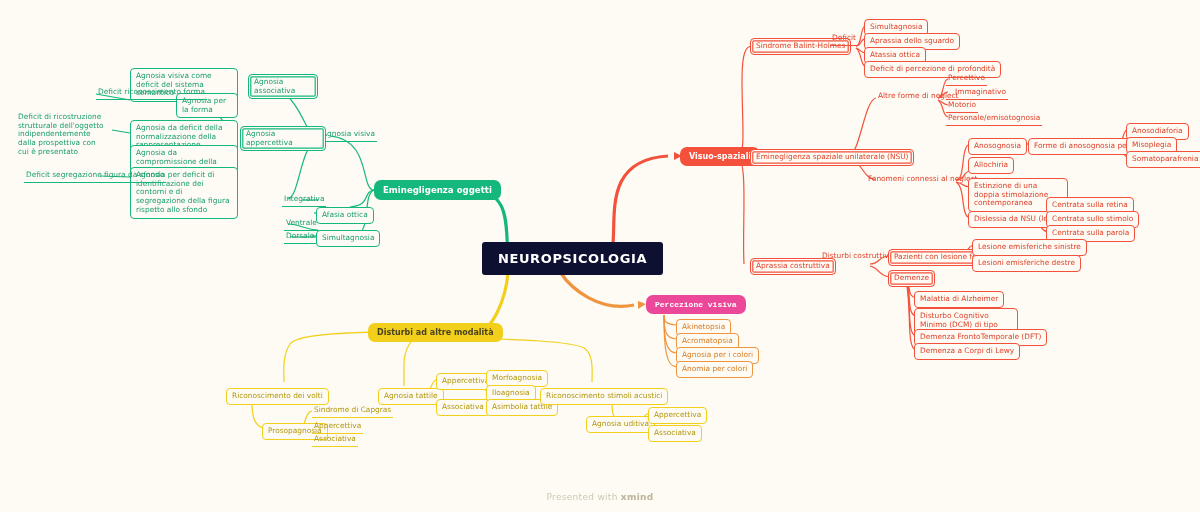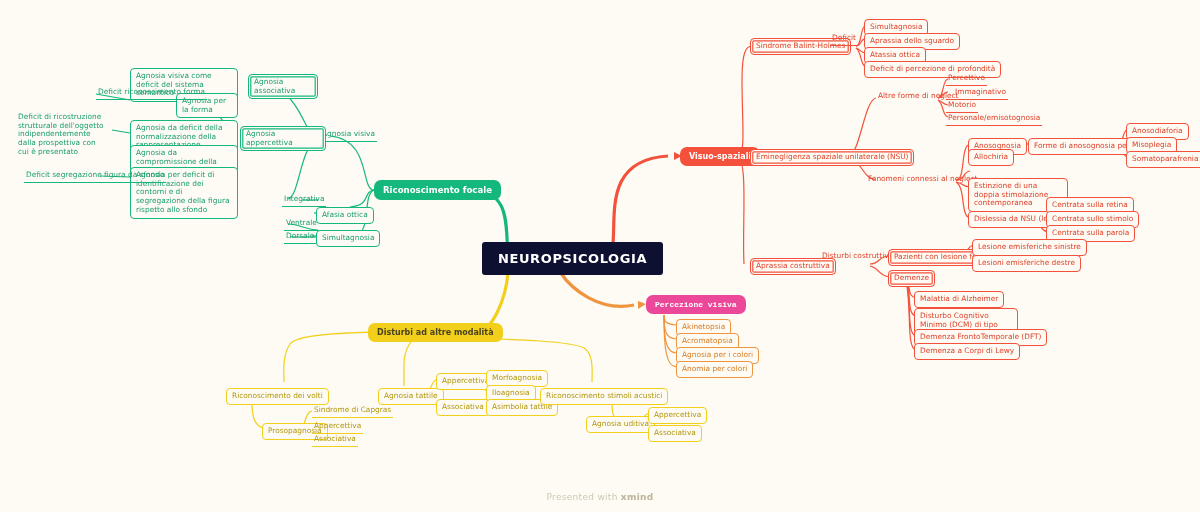--- a/index.html
+++ b/index.html
@@ -150,21 +150,21 @@
       <polygon points="638,301 646,304 638,309" fill="#f0953f"></polygon>
       <path d="M664 315 C 664 322 666 324 676 325" stroke="#f0953f"></path>
       <path d="M664 315 C 664 332 666 338 676 339" stroke="#f0953f"></path>
       <path d="M664 315 C 664 340 666 352 676 353" stroke="#f0953f"></path>
       <path d="M664 315 C 664 348 666 366 676 367" stroke="#f0953f"></path>
     </g>
   </svg>
 
   <div class="node central" style="left:482px;top:242px;">NEUROPSICOLOGIA</div>
 
-  <div class="node pill green" style="left:374px;top:180px;font-size:8.6px;">Riconoscimento focale</div>
+  <div class="node pill green" style="left:374px;top:180px;font-size:8.6px;">Eminegligenza oggetti</div>
 
   <div class="node lbl" style="left:320px;top:129px;">Agnosia visiva</div>
   <div class="node lbl" style="left:282px;top:194px;">Integrativa</div>
   <div class="node box" style="left:316px;top:207px;">Afasia ottica</div>
   <div class="node box" style="left:316px;top:230px;">Simultagnosia</div>
   <div class="node lbl" style="left:284px;top:218px;">Ventrale</div>
   <div class="node lbl" style="left:284px;top:231px;">Dorsale</div>
 
   <div class="node box dbl" style="left:248px;top:74px;width:70px;">Agnosia associativa</div>
   <div class="node box dbl" style="left:240px;top:126px;width:86px;">Agnosia appercettiva</div>
@@ -200,21 +200,21 @@
   <div class="node lbl red" style="left:946px;top:113px;">Personale/emisotognosia</div>
 
   <div class="node lbl red plain" style="left:866px;top:174px;">Fenomeni connessi al neglect</div>
 
   <div class="node box red" style="left:968px;top:138px;">Anosognosia</div>
   <div class="node box red" style="left:1028px;top:138px;">Forme di anosognosia per emiplegia</div>
   <div class="node box red" style="left:1126px;top:123px;">Anosodiaforia</div>
   <div class="node box red" style="left:1126px;top:137px;">Misoplegia</div>
   <div class="node box red" style="left:1126px;top:151px;">Somatoparafrenia</div>
 
-  <div class="node box red" style="left:968px;top:149px;">Allochiria</div>
+  <div class="node box red" style="left:968px;top:157px;">Allochiria</div>
   <div class="node box red" style="left:968px;top:178px;width:100px;">Estinzione di una doppia stimolazione contemporanea</div>
 
   <div class="node box red" style="left:968px;top:211px;">Dislessia da NSU (lettura)</div>
   <div class="node box red" style="left:1046px;top:197px;">Centrata sulla retina</div>
   <div class="node box red" style="left:1046px;top:211px;">Centrata sullo stimolo</div>
   <div class="node box red" style="left:1046px;top:225px;">Centrata sulla parola</div>
 
   <div class="node box red dbl" style="left:750px;top:258px;">Aprassia costruttiva</div>
   <div class="node lbl red plain" style="left:820px;top:251px;">Disturbi costruttivi in</div>
 

